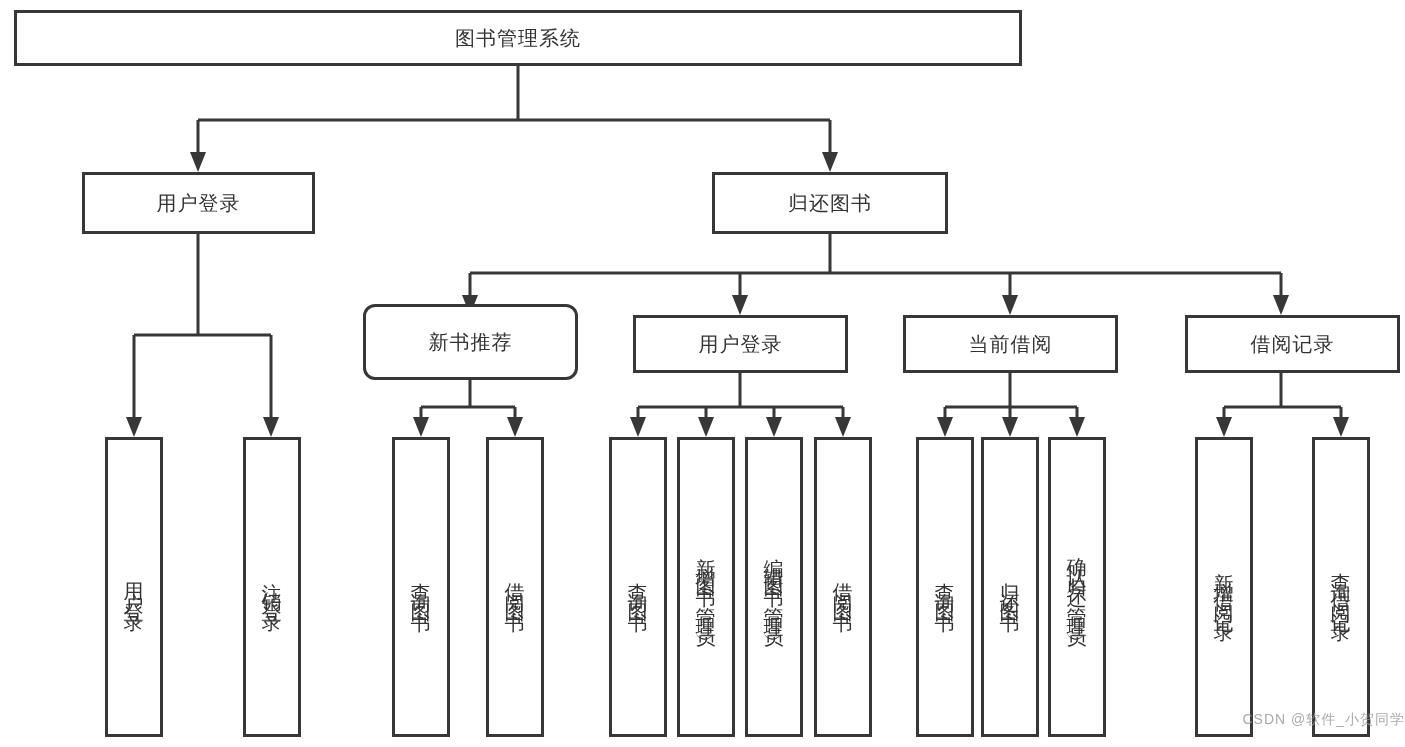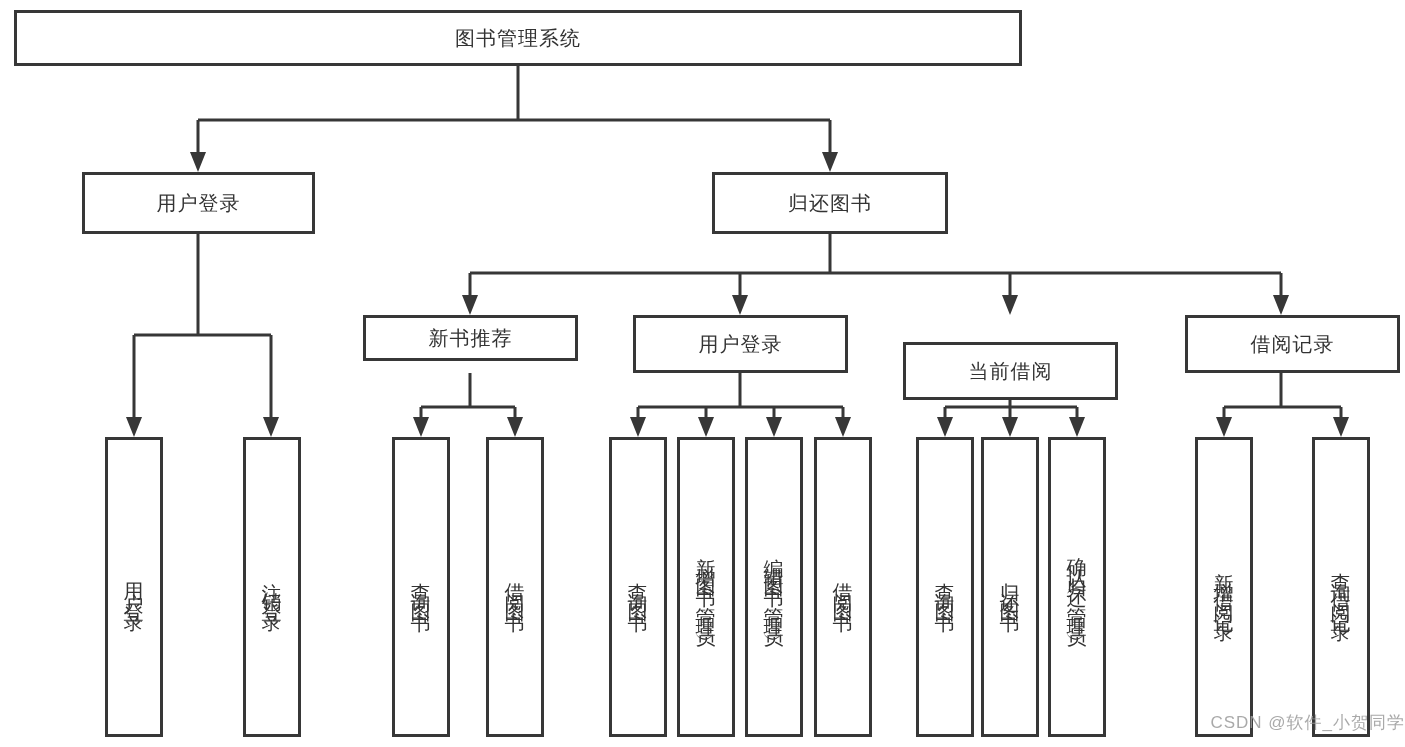--- a/index.html
+++ b/index.html
@@ -31,21 +31,21 @@
     writing-mode: vertical-rl;
     font-size: 20px;
     letter-spacing: 10px;
     line-height: 1;
     white-space: nowrap;
   }
   .watermark {
     position: absolute;
     right: 0px;
     top: 711px;
-    font-size: 17px;
+    font-size: 14px;
     color: #9b9b9b;
     opacity: 0.85;
     white-space: nowrap;
     letter-spacing: 1px;
   }
 </style>
 </head>
 <body>
 
 <div id="canvas">
@@ -97,27 +97,27 @@
     <span class="lbl">图书管理系统</span>
   </div>
 
   <div class="box hbox" style="left:82px; top:172px; width:233px; height:62px;">
     <span class="lbl">用户登录</span>
   </div>
   <div class="box hbox" style="left:712px; top:172px; width:236px; height:62px;">
     <span class="lbl">归还图书</span>
   </div>
 
-  <div class="box hbox" style="left:363px; top:315px; width:215px; height:46px;">
+  <div class="box hbox" style="left:363px; top:304px; width:215px; height:76px;border-radius:12px;">
     <span class="lbl">新书推荐</span>
   </div>
   <div class="box hbox" style="left:633px; top:315px; width:215px; height:58px;">
     <span class="lbl">用户登录</span>
   </div>
-  <div class="box hbox" style="left:903px; top:315px; width:215px; height:58px;margin-top:27px;">
+  <div class="box hbox" style="left:903px; top:315px; width:215px; height:58px;">
     <span class="lbl">当前借阅</span>
   </div>
   <div class="box hbox" style="left:1173px; top:315px; width:215px; height:58px;margin-left:12px;">
     <span class="lbl">借阅记录</span>
   </div>
 
   <div class="box vbox" style="left:105px; top:437px; width:58px; height:300px;">
     <span class="lbl">用户登录</span>
   </div>
   <div class="box vbox" style="left:243px; top:437px; width:58px; height:300px;">

